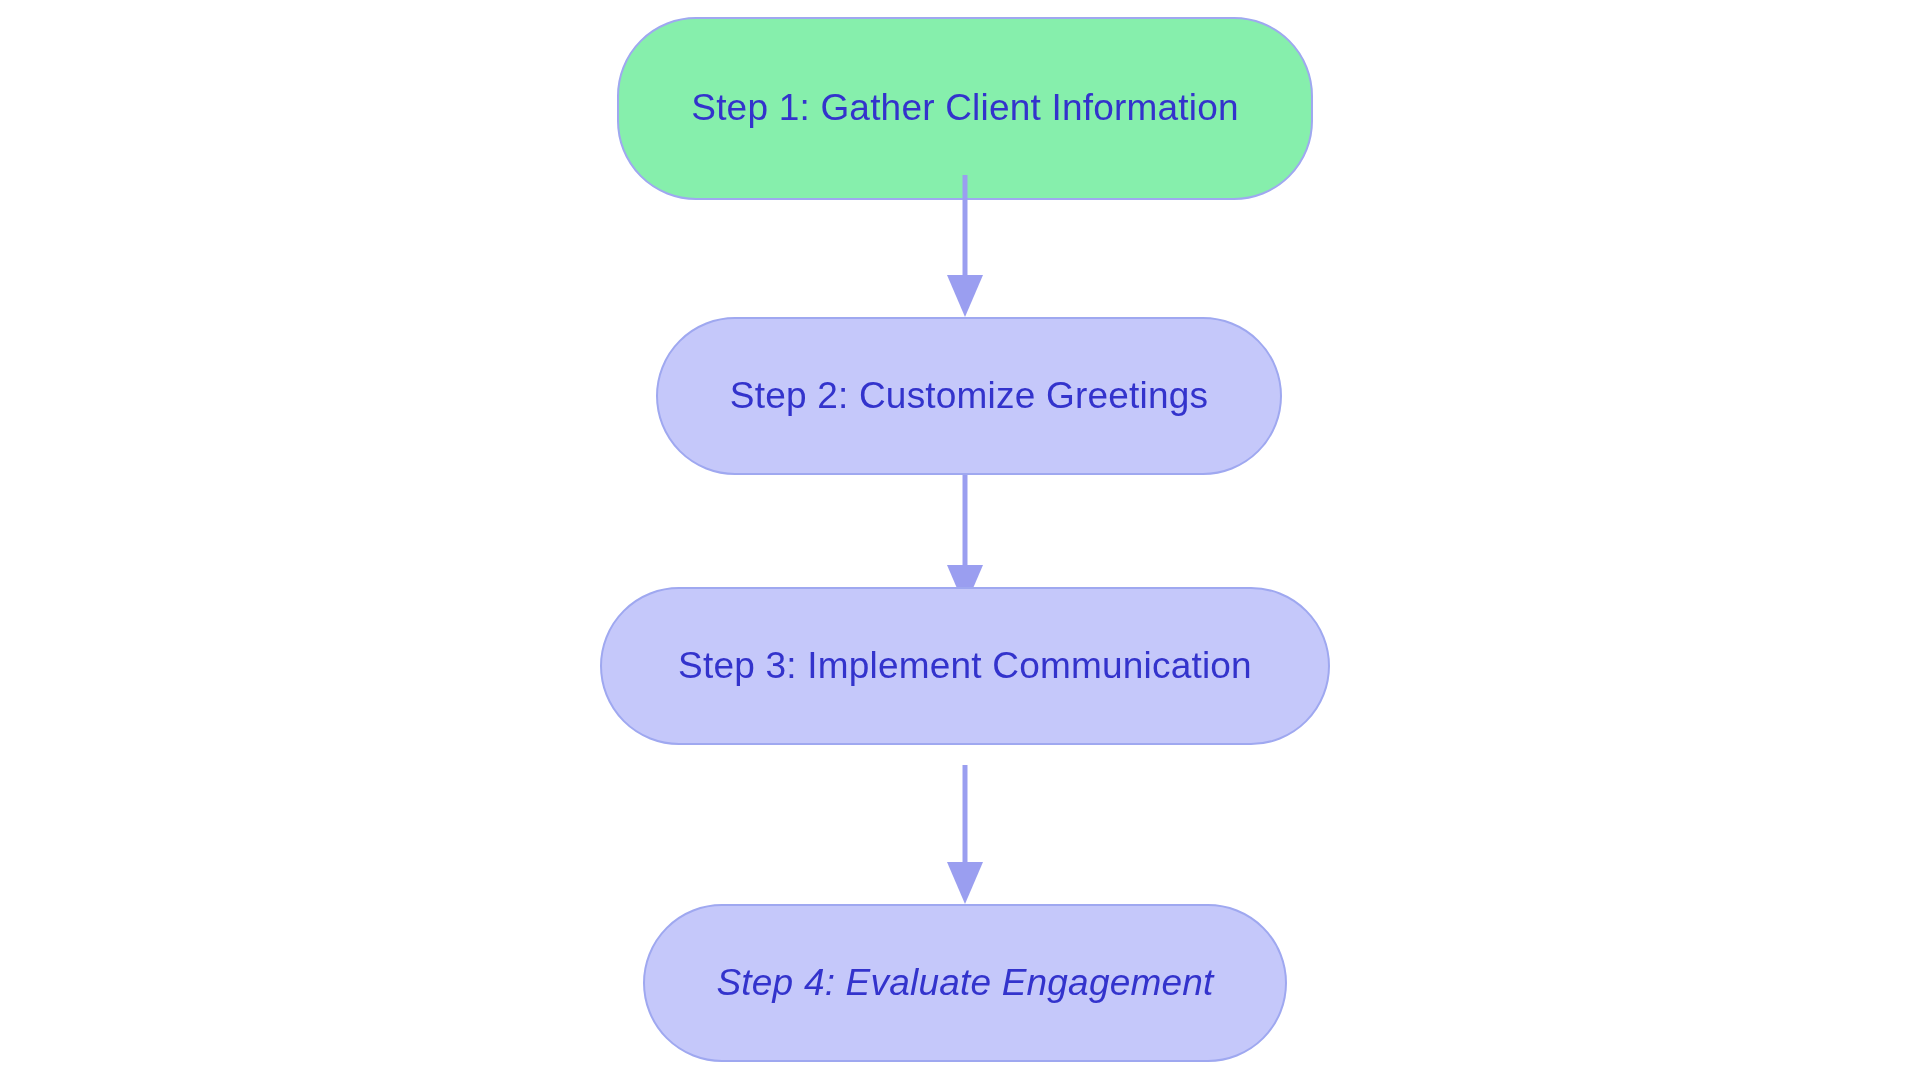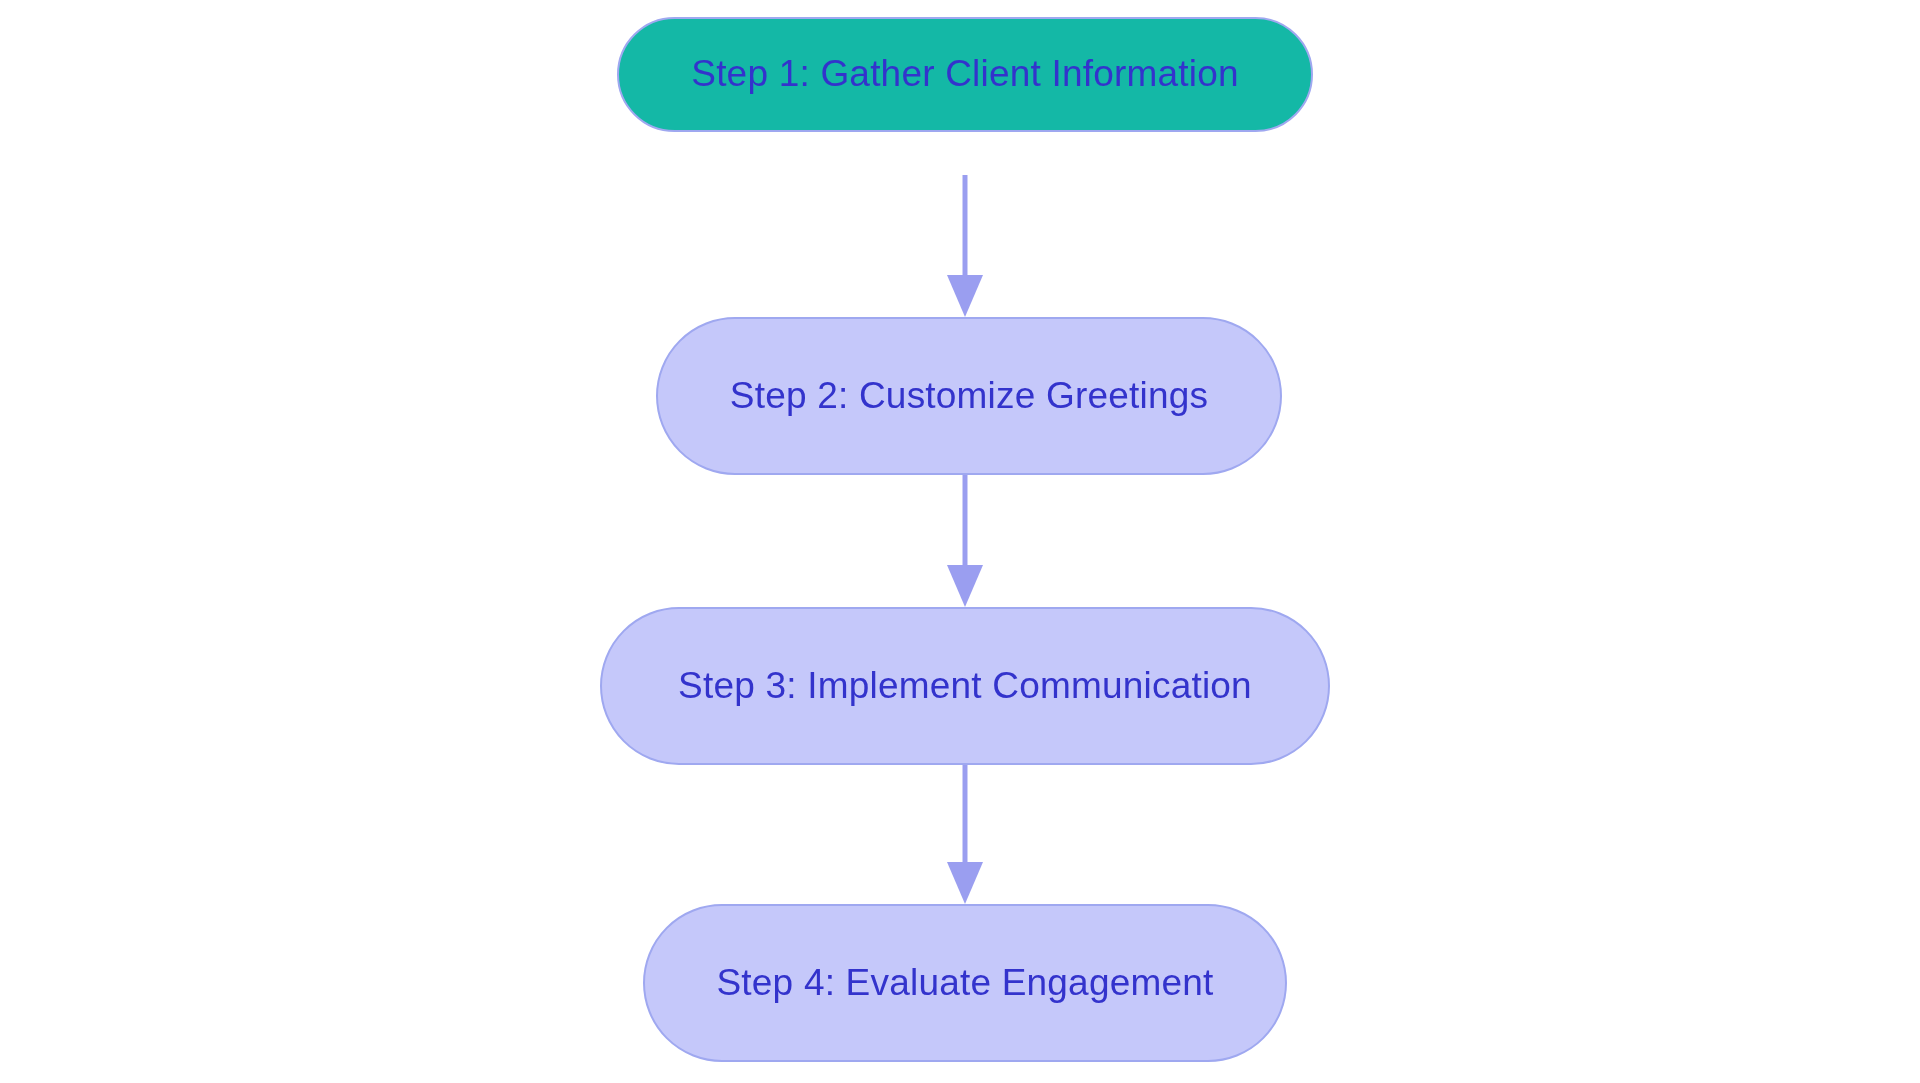--- a/index.html
+++ b/index.html
@@ -58,44 +58,44 @@
   .connector-head {
     fill: #9a9ef0;
     stroke: none;
   }
 </style>
 </head>
 <body>
 
 <div id="flow-canvas">
 
-  <div class="flow-node" id="node-0" style="left: 617px; top: 17px; width: 696px; height: 115px; background: #14b8a6; border-color: rgb(159, 168, 240); border-radius: 79px;">
+  <div class="flow-node" id="node-0" style="left: 617px; top: 17px; width: 696px; height: 183px; background: #86efac; border-color: rgb(159, 168, 240); border-radius: 79px;">
     <span class="flow-node-label" style="color: rgb(51, 51, 204);">Step 1: Gather Client Information</span>
   </div>
 
   <svg class="flow-connector" id="conn-0" xmlns="http://www.w3.org/2000/svg" width="60" height="142" viewBox="0 0 60 142" style="left: 935px; top: 175px;">
     <line class="connector-stem" x1="30" y1="0" x2="30" y2="100" stroke="#9a9ef0"></line>
     <polygon class="connector-head" points="12,100 48,100 30,142" fill="#9a9ef0"></polygon>
   </svg>
 
   <div class="flow-node" id="node-1" style="left: 656px; top: 317px; width: 626px; height: 158px; background: rgb(197, 200, 250); border-color: rgb(159, 168, 240); border-radius: 79px;">
     <span class="flow-node-label" style="color: rgb(51, 51, 204);">Step 2: Customize Greetings</span>
   </div>
 
   <svg class="flow-connector" id="conn-1" xmlns="http://www.w3.org/2000/svg" width="60" height="132" viewBox="0 0 60 132" style="left: 935px; top: 475px;">
     <line class="connector-stem" x1="30" y1="0" x2="30" y2="90" stroke="#9a9ef0"></line>
     <polygon class="connector-head" points="12,90 48,90 30,132" fill="#9a9ef0"></polygon>
   </svg>
 
-  <div class="flow-node" id="node-2" style="left: 600px; top: 607px; width: 730px; height: 158px; background: rgb(197, 200, 250); border-color: rgb(159, 168, 240); border-radius: 79px;">
+  <div class="flow-node" id="node-2" style="left: 600px; top: 587px; width: 730px; height: 158px; background: rgb(197, 200, 250); border-color: rgb(159, 168, 240); border-radius: 79px;">
     <span class="flow-node-label" style="color: rgb(51, 51, 204);">Step 3: Implement Communication</span>
   </div>
 
   <svg class="flow-connector" id="conn-2" xmlns="http://www.w3.org/2000/svg" width="60" height="139" viewBox="0 0 60 139" style="left: 935px; top: 765px;">
     <line class="connector-stem" x1="30" y1="0" x2="30" y2="97" stroke="#9a9ef0"></line>
     <polygon class="connector-head" points="12,97 48,97 30,139" fill="#9a9ef0"></polygon>
   </svg>
 
-  <div class="flow-node" id="node-3" style="left: 643px; top: 904px; width: 644px; height: 158px; background: rgb(197, 200, 250); border-color: rgb(159, 168, 240); border-radius: 79px;">
+  <div class="flow-node" id="node-3" style="left: 643px; top: 904px; width: 644px; height: 158px; background: rgb(197, 200, 250); border-color: rgb(159, 168, 240); border-radius: 79px; font-style: italic;">
     <span class="flow-node-label" style="color: rgb(51, 51, 204);">Step 4: Evaluate Engagement</span>
   </div>
 
 </div>
 
 </body></html>

